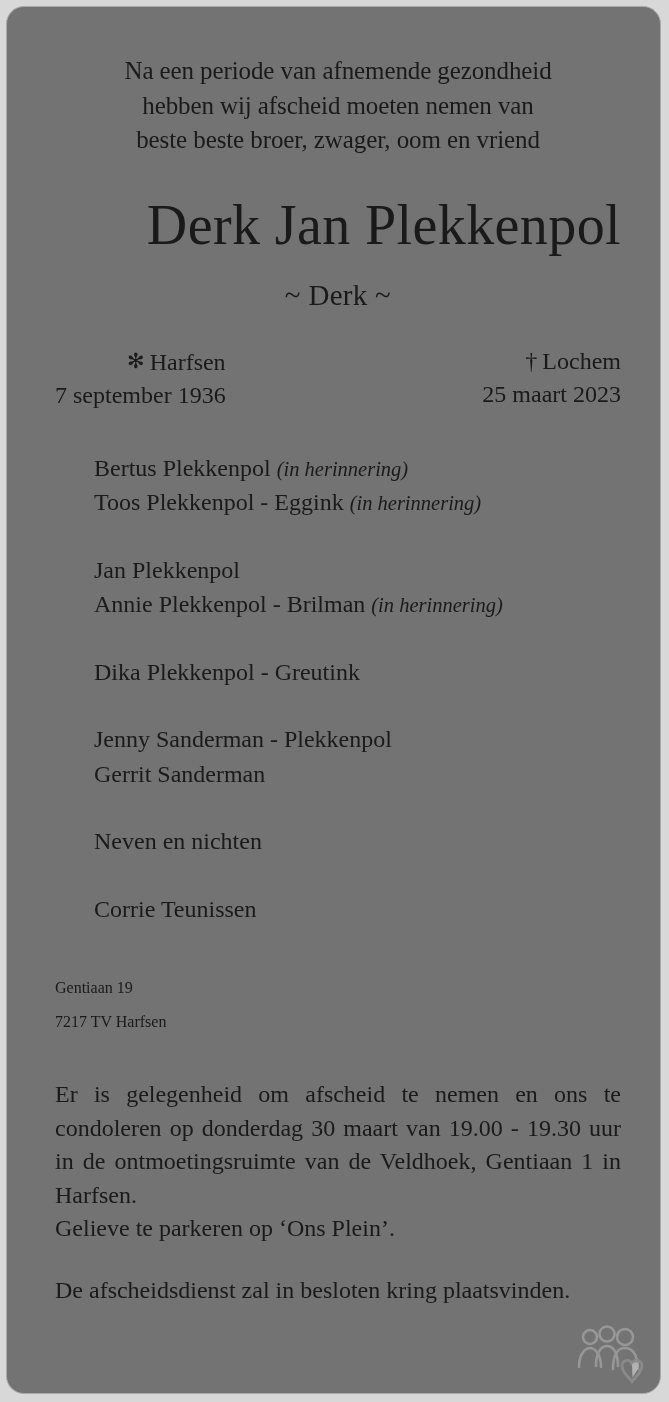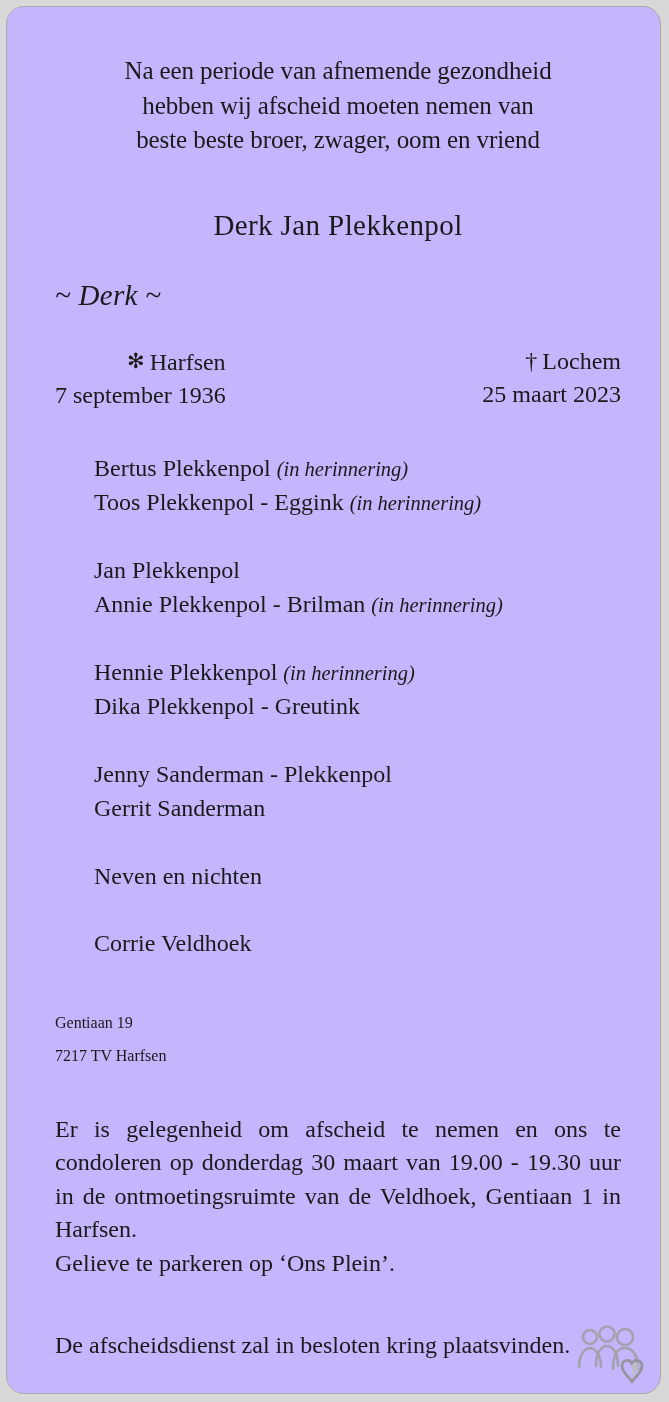--- a/index.html
+++ b/index.html
@@ -13,21 +13,21 @@
     font-family: "Liberation Serif", "DejaVu Serif", serif;
     color: #1a1a1a;
     overflow: hidden;
   }
   .card {
     position: absolute;
     left: 6px;
     top: 6px;
     width: 655px;
     height: 1388px;
-    background: #c4b5fd;
+    background: #737373;
     border: 1px solid #a9a9ac;
     border-radius: 18px;
     box-sizing: border-box;
     overflow: hidden;
   }
   .inner {
     position: absolute;
     left: 48px;
     top: 0;
     width: 566px;
@@ -39,29 +39,28 @@
     text-align: center;
     font-size: 25px;
     line-height: 34.5px;
     padding-top: 47px;
     letter-spacing: -0.1px;
   }
   .intro div { white-space: nowrap; }
 
   
   .fullname {
-    text-align: center;
-    font-size: 29px;
+    text-align: right;
+    font-size: 56px;
     line-height: 50px;
     margin-top: 42px;
     letter-spacing: 0.4px;
   }
   .nickname {
-    text-align: left;
-    font-style: italic;
+    text-align: center;
     font-size: 29px;
     line-height: 34px;
     margin-top: 28px;
     letter-spacing: 0.3px;
   }
 
   
   .lifespan {
     display: flex;
     justify-content: space-between;
@@ -102,21 +101,21 @@
 
   
   .para {
     margin-top: 40px;
     font-size: 24px;
     line-height: 33.5px;
     text-align: justify;
     text-justify: inter-word;
   }
   .para.nojust { text-align: left; }
-  .para-last { margin-top: 49px; }
+  .para-last { margin-top: 28px; }
 
   
   .watermark {
     position: absolute;
     right: 14px;
     bottom: 6px;
     width: 72px;
     height: 62px;
     opacity: 0.85;
   }
@@ -170,24 +169,20 @@
           <span class="note"></span>
         </div>
         <div class="row">
           <span>Annie Plekkenpol - Brilman</span>
           <span class="note">(in herinnering)</span>
         </div>
       </div>
 
       <div class="group">
         <div class="row">
-          <span>Hennie Plekkenpol</span>
-          <span class="note">(in herinnering)</span>
-        </div>
-        <div class="row">
           <span>Dika Plekkenpol - Greutink</span>
           <span class="note"></span>
         </div>
       </div>
 
       <div class="group">
         <div class="row">
           <span>Jenny Sanderman - Plekkenpol</span>
           <span class="note"></span>
         </div>
@@ -199,21 +194,21 @@
 
       <div class="group">
         <div class="row">
           <span>Neven en nichten</span>
           <span class="note"></span>
         </div>
       </div>
 
       <div class="group">
         <div class="row">
-          <span>Corrie Veldhoek</span>
+          <span>Corrie Teunissen</span>
           <span class="note"></span>
         </div>
       </div>
 
     </div>
 
     <div class="address">
       <div>Gentiaan 19</div>
       <div>7217 TV  Harfsen</div>
     </div>

